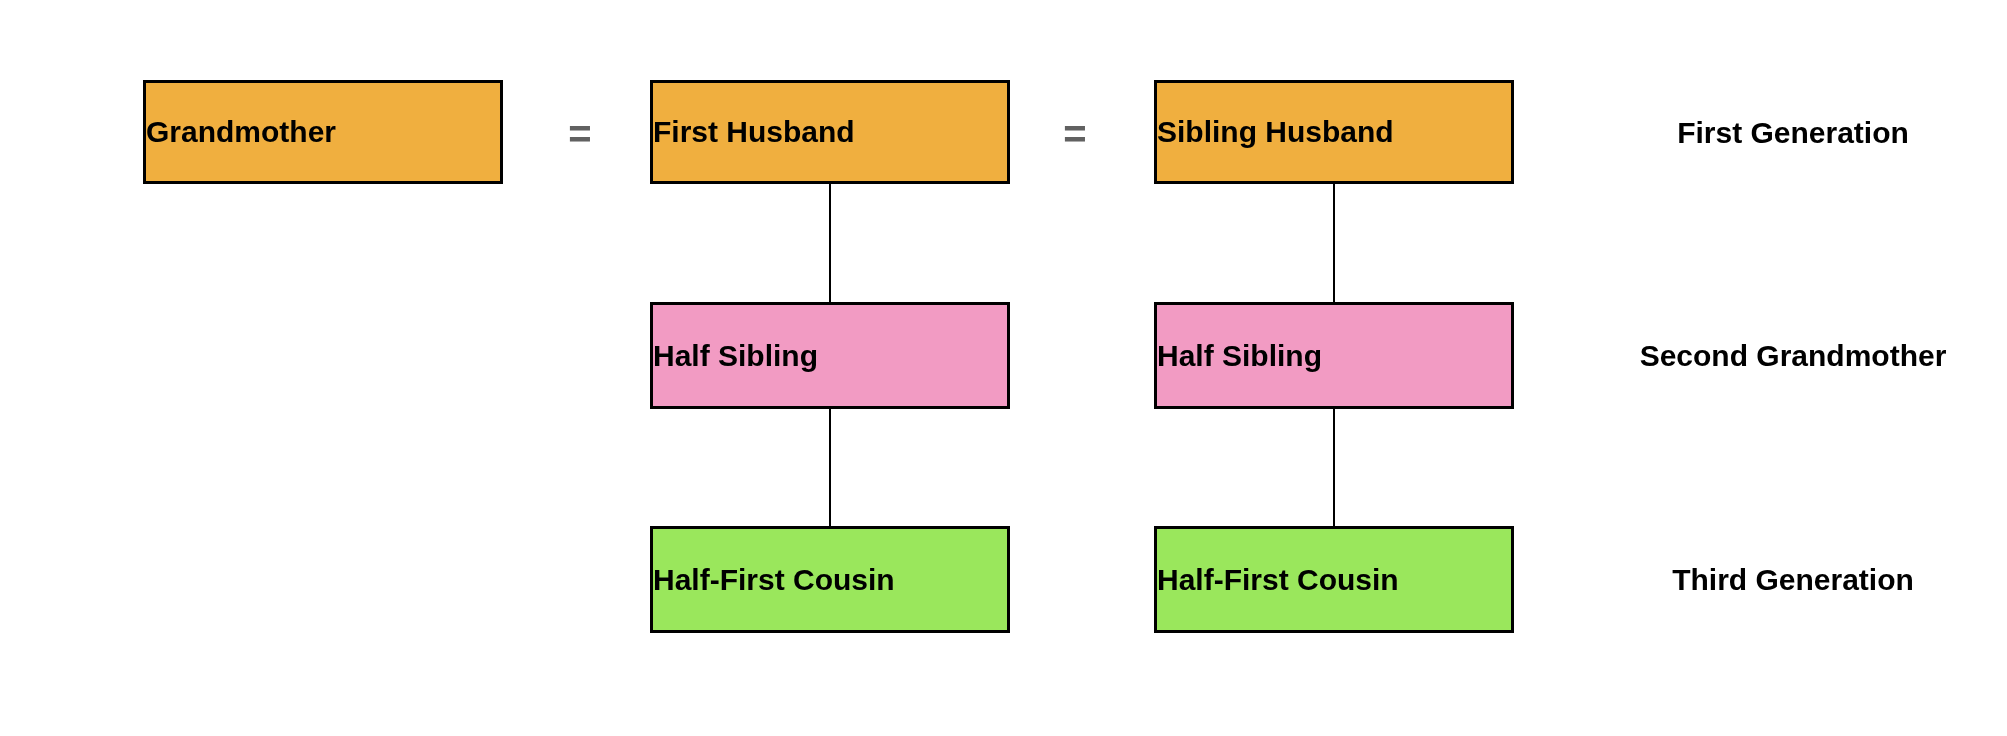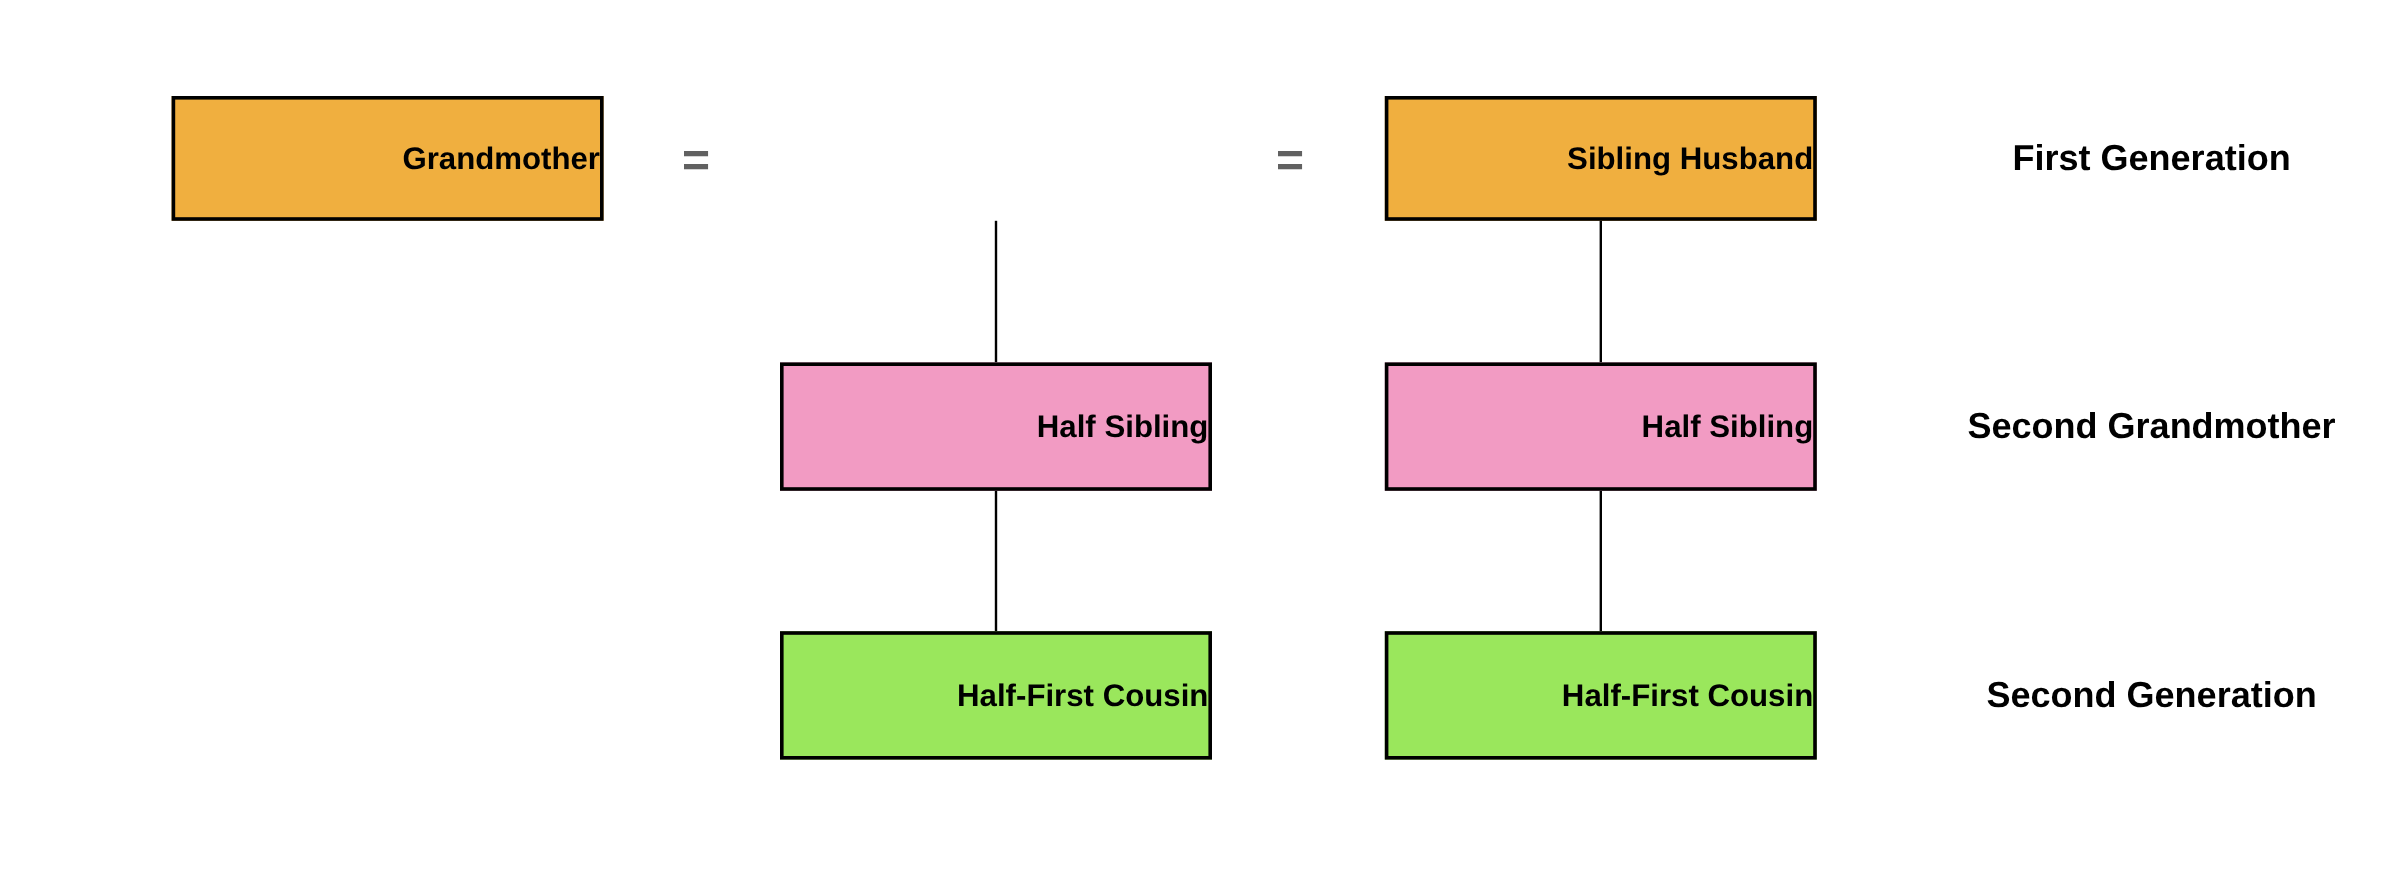--- a/index.html
+++ b/index.html
@@ -14,22 +14,22 @@
     height: 736px;
     background: #ffffff;
     overflow: hidden;
   }
   .node {
     position: absolute;
     box-sizing: border-box;
     border: 3px solid #000000;
     display: flex;
     align-items: center;
-    justify-content: flex-end;
-    font-size: 26px;
+    justify-content: flex-start;
+    font-size: 30px;
     font-weight: bold;
     color: #000000;
     text-align: center;
   }
   
   .node-grandmother        { left: 143px;  top: 80px;  width: 360px; height: 104px; }
   .node-first-husband      { left: 650px;  top: 80px;  width: 360px; height: 104px; }
   .node-second-husband     { left: 1154px; top: 80px;  width: 360px; height: 104px; }
   
   .node-half-sibling-left  { left: 650px;  top: 302px; width: 360px; height: 107px; }
@@ -76,20 +76,23 @@
 <body>
 
 <div class="canvas">
 
   <div class="node node-grandmother" style="background-color: rgb(240, 175, 63);">
     <span>Grandmother</span>
   </div>
 
   <div class="equals equals-1">=</div>
 
+  <div class="node node-first-husband" style="background-color: rgb(240, 175, 63);">
+    <span>First Husband</span>
+  </div>
 
   <div class="equals equals-2">=</div>
 
   <div class="node node-second-husband" style="background-color: rgb(240, 175, 63);">
     <span>Sibling Husband</span>
   </div>
 
   <div class="connector connector-b1"></div>
   <div class="connector connector-c1"></div>
   <div class="connector connector-b2"></div>
@@ -106,15 +109,15 @@
   <div class="node node-cousin-left" style="background-color: rgb(154, 231, 92);">
     <span>Half-First Cousin</span>
   </div>
 
   <div class="node node-cousin-right" style="background-color: rgb(154, 231, 92);">
     <span>Half-First Cousin</span>
   </div>
 
   <div class="gen-label gen-label-1">First Generation</div>
   <div class="gen-label gen-label-2">Second Grandmother</div>
-  <div class="gen-label gen-label-3">Second Generation</div>
+  <div class="gen-label gen-label-3">Third Generation</div>
 
 </div>
 
 </body></html>

